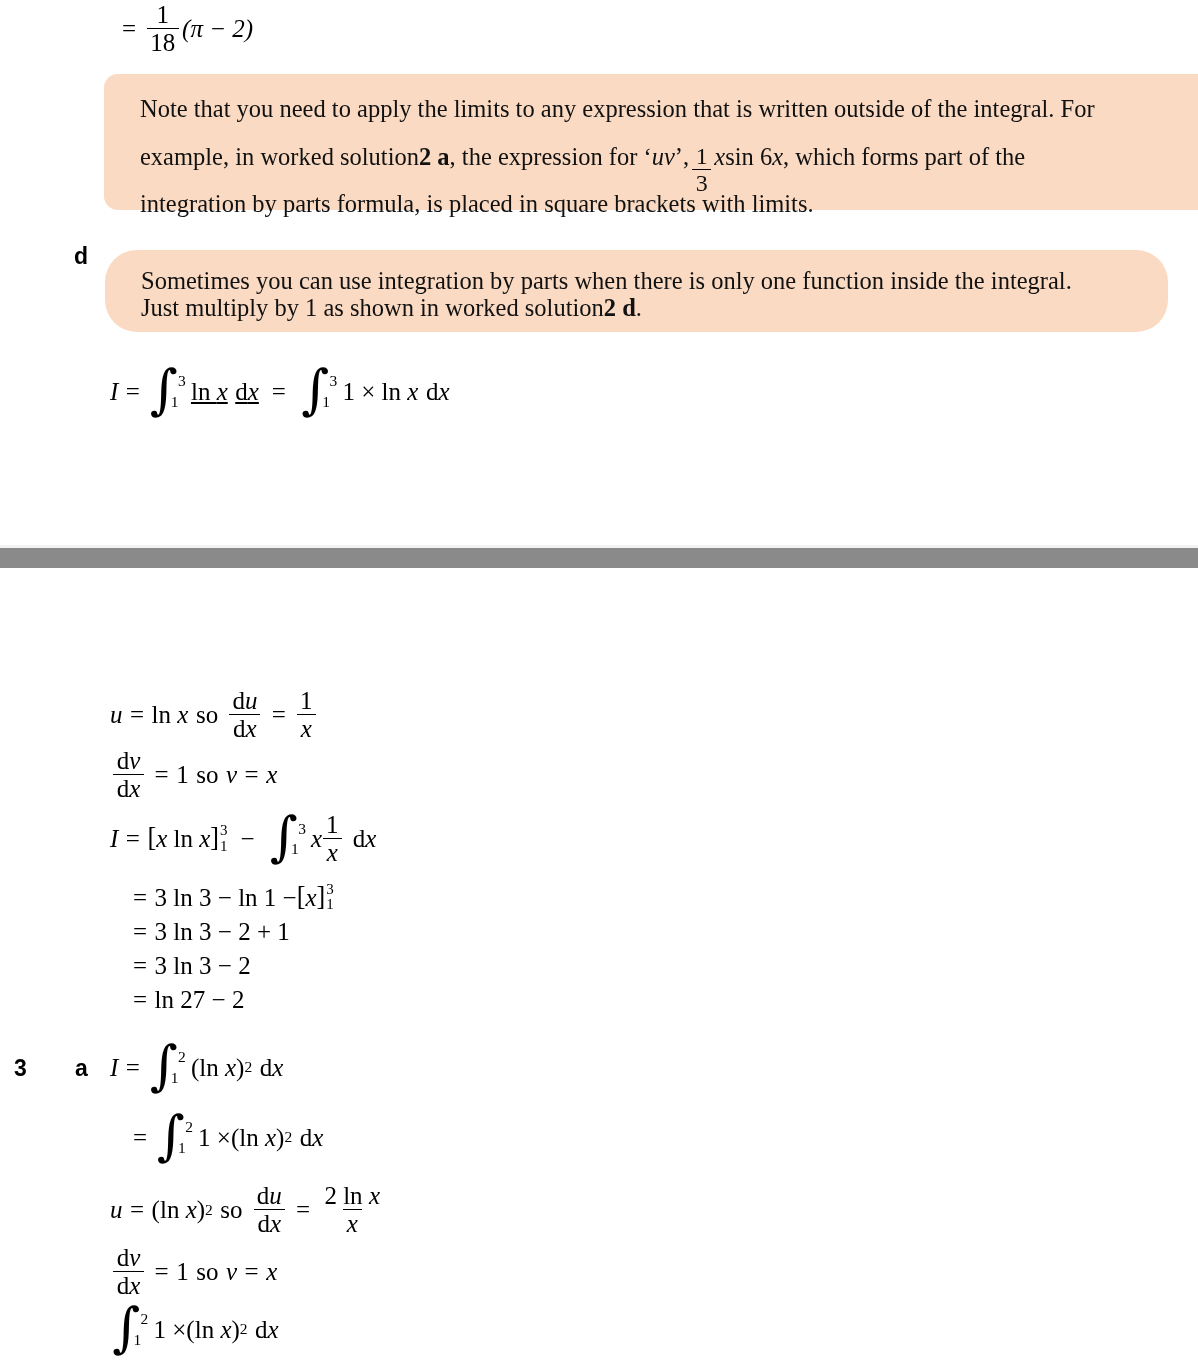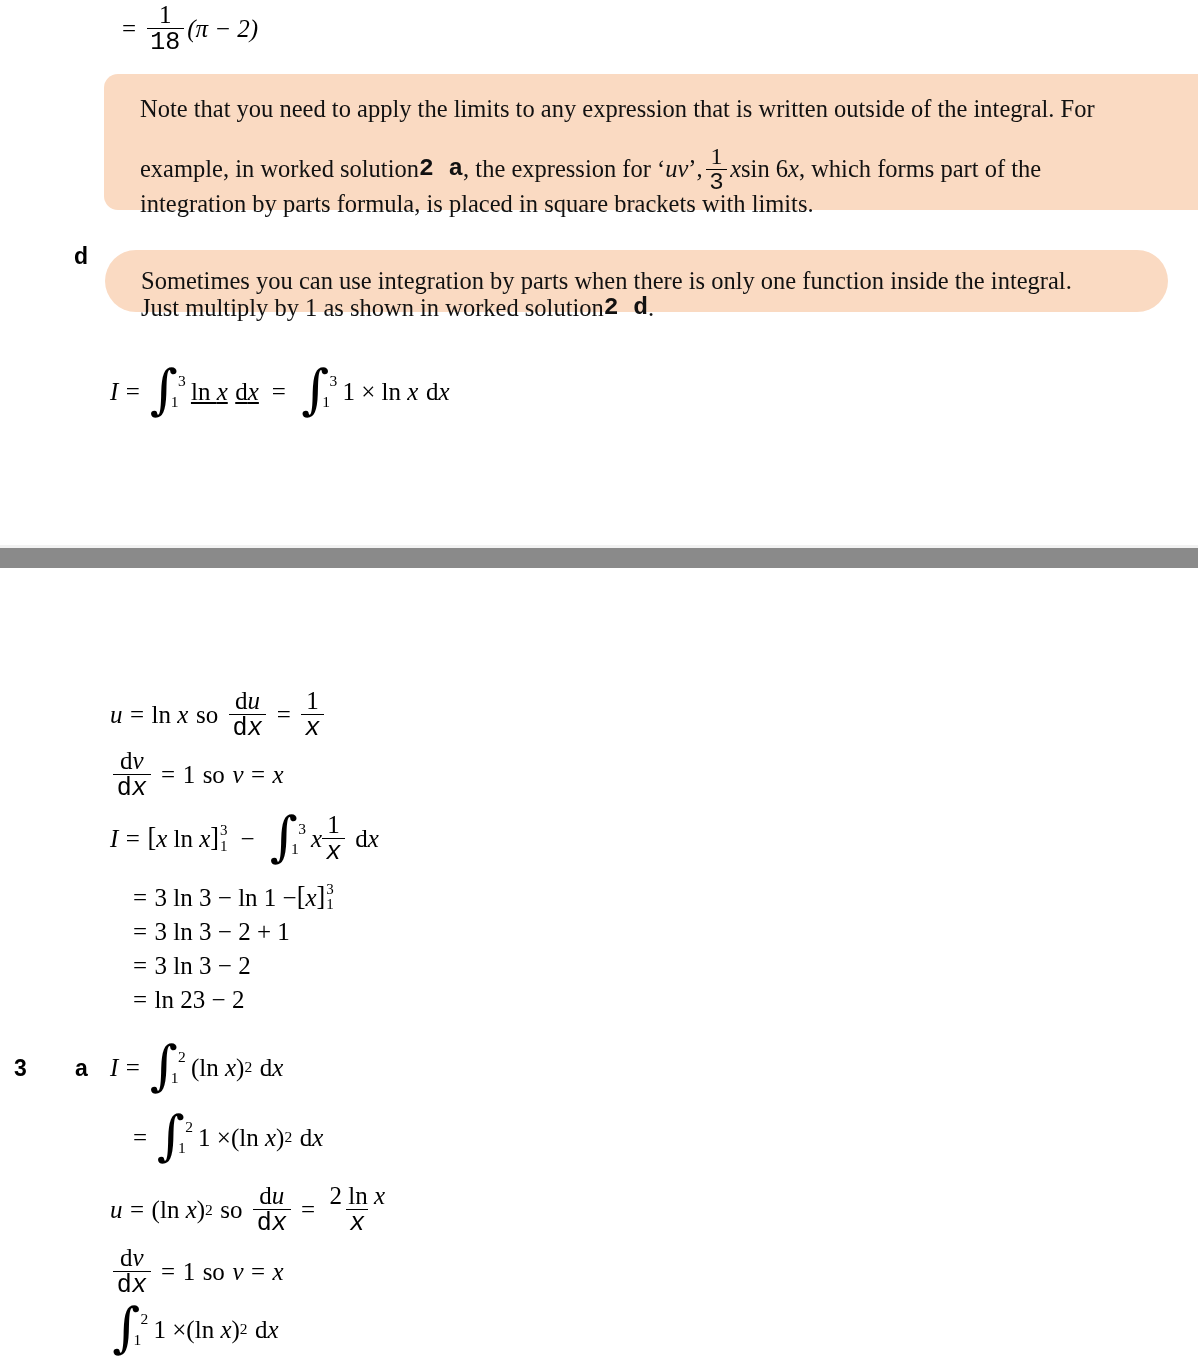--- a/index.html
+++ b/index.html
@@ -34,21 +34,21 @@
   .frac {
     display: inline-flex;
     flex-direction: column;
     align-items: center;
     justify-content: center;
     vertical-align: middle;
     margin: 0 .12em;
     line-height: 1;
   }
   .frac > .num { padding: 0 .15em 1px; }
-  .frac > .den { padding: 1px .15em 0; border-top: 1.4px solid #000; font-family: Liberation Mono, monospace; }
+  .frac > .den { padding: 1px .15em 0; border-top: 1.4px solid #000; }
   .frac.tight > .num,
   .frac.tight > .den { font-size: .96em; }
 
   
   .intg {
     display: inline-flex;
     align-items: center;
     margin: 0 .12em 0 .10em;
   }
   .intg .sign {
@@ -86,21 +86,21 @@
   .callout {
     position: absolute;
     background: #fadac2;
     box-sizing: border-box;
   }
   .callout .ctext {
     font-family: "Liberation Serif", serif;
     font-size: 24.5px;
     color: #111;
   }
-  .callout b { font-weight: bold; font-family: Liberation Mono, monospace; }
+  .callout b { font-weight: bold; }
 
   
   .marker {
     position: absolute;
     font-family: "Liberation Sans", sans-serif;
     font-weight: bold;
     font-size: 23px;
     color: #000;
   }
 
@@ -130,42 +130,42 @@
   <span class="frac">
     <span class="num up">1</span>
     <span class="den up">18</span>
   </span>
   <span class="it">(π − 2)</span>
 </div>
 
 <div class="callout" style="left:104px; top:74px; width:1146px; height:136px; border-radius:14px;">
   <div class="ctext" style="position:absolute; left:36px; top:22px; width:1010px;">
     <div style="line-height:1.05;">Note that you need to apply the limits to any expression that is written outside of the integral. For</div>
-    <div style="margin-top:22px; line-height:1.05; display:flex; align-items:center; white-space:nowrap;">
+    <div style="margin-top:22px; line-height:1.05; display:flex; white-space:nowrap;">
       <span>example, in worked solution </span>
       <b>2 a</b>
       <span>, the expression for ‘</span>
       <i>uv</i>
       <span>’, </span>
       <span class="frac tight" style="font-size:25px;">
         <span class="num">1</span>
         <span class="den">3</span>
       </span>
       <i>x</i>
       <span> sin 6</span>
       <i>x</i>
       <span>, which forms part of the</span>
     </div>
     <div style="margin-top:-4px; line-height:1.05;">integration by parts formula, is placed in square brackets with limits.</div>
   </div>
 </div>
 
 <div class="marker" style="left:74px; top:243px;">d</div>
 
-<div class="callout" style="left:105px; top:250px; width:1063px; height:62px; border-radius:32px;">
+<div class="callout" style="left:105px; top:250px; width:1063px; height:82px; border-radius:32px;">
   <div class="ctext" style="position:absolute; left:36px; top:17px; width:1010px;">
     <div style="line-height:1.12;">Sometimes you can use integration by parts when there is only one function inside the integral.</div>
     <div style="line-height:1.12; display:flex; white-space:nowrap;">
       <span>Just multiply by 1 as shown in worked solution </span>
       <b>2 d</b>
       <span>.</span>
     </div>
   </div>
 </div>
 
@@ -302,21 +302,21 @@
 
 <div class="blk math" style="left:133px; top:953px;">
   <span class="up">=</span>
   <span class="sp"></span>
   <span class="up">3 ln 3 − 2</span>
 </div>
 
 <div class="blk math" style="left:133px; top:987px;">
   <span class="up">=</span>
   <span class="sp"></span>
-  <span class="up">ln 23 − 2</span>
+  <span class="up">ln 27 − 2</span>
 </div>
 
 <div class="marker" style="left:14px; top:1055px;">3</div>
 <div class="marker" style="left:75px; top:1055px;">a</div>
 
 <div class="blk math" style="left:110px; top:1048px;">
   <span class="it">I</span>
   <span class="sp"></span>
   <span class="up">=</span>
   <span class="sp"></span>

